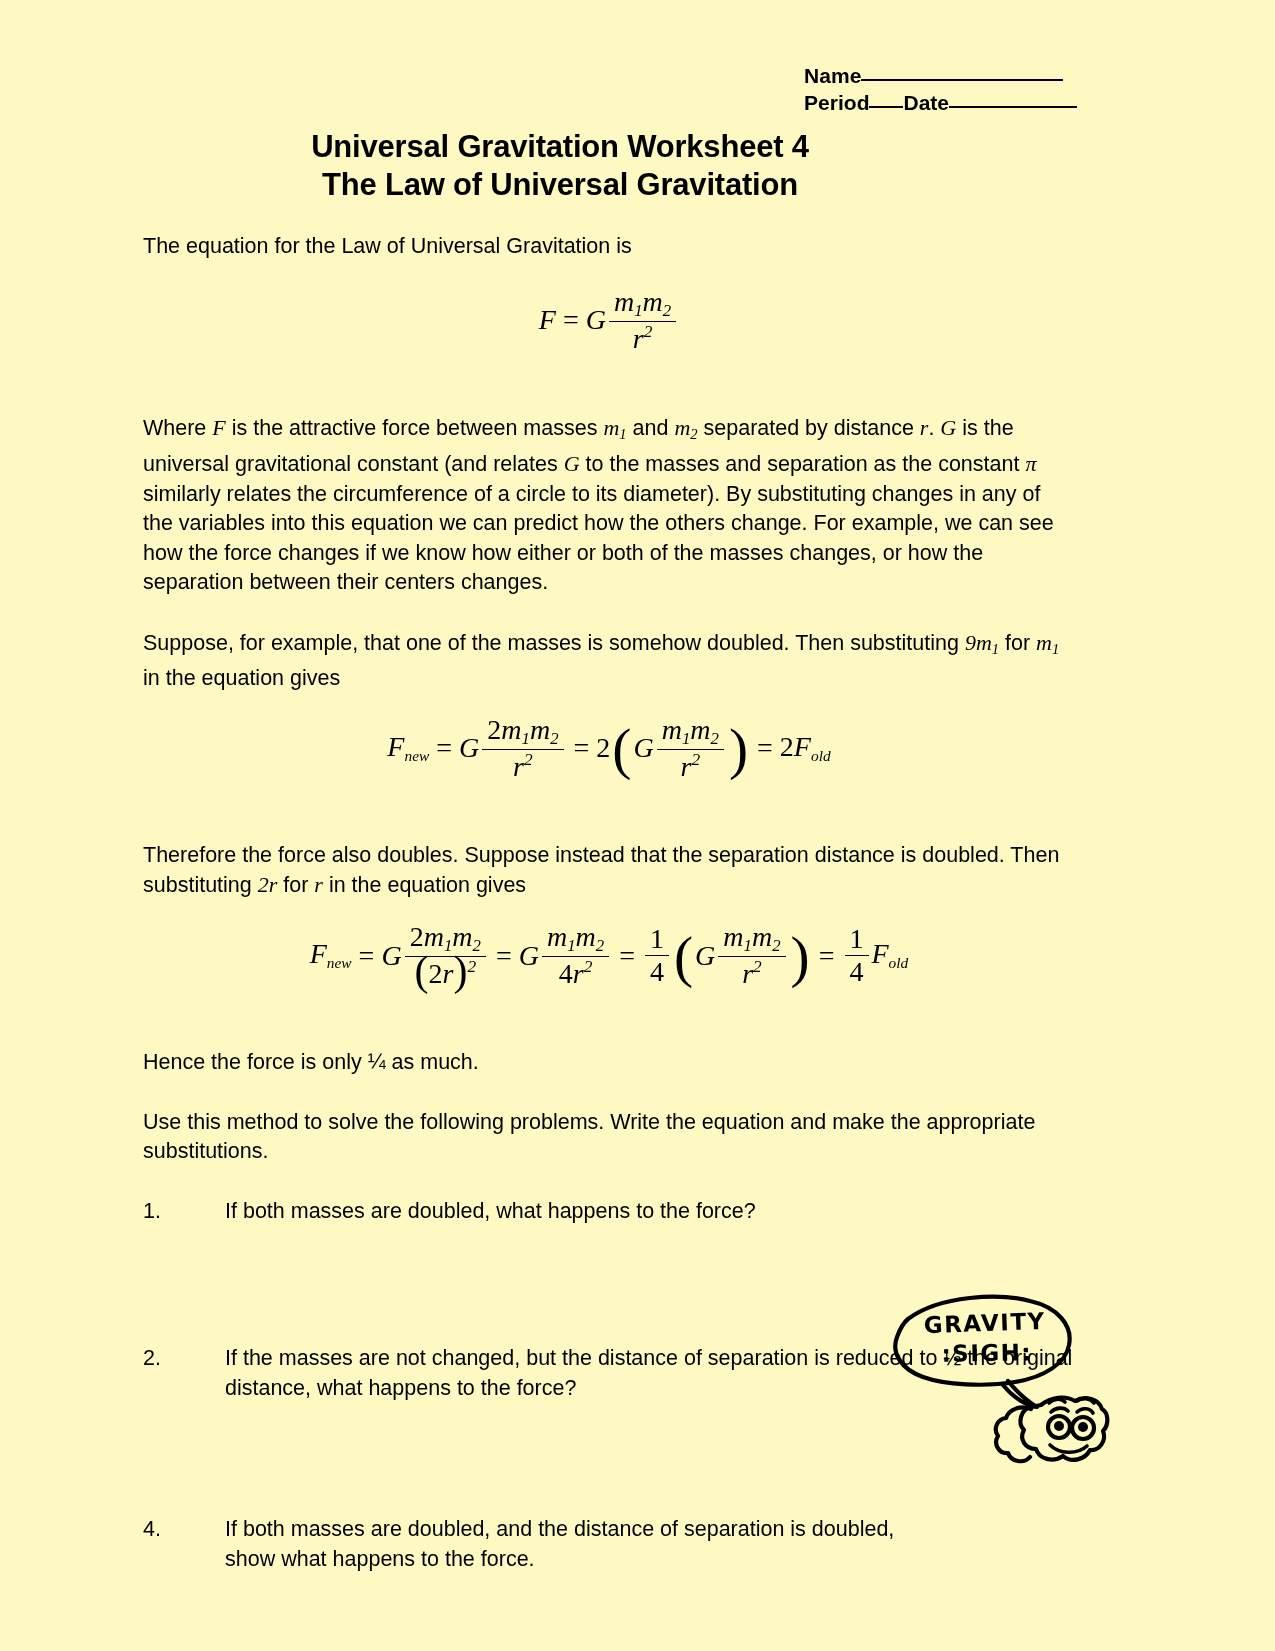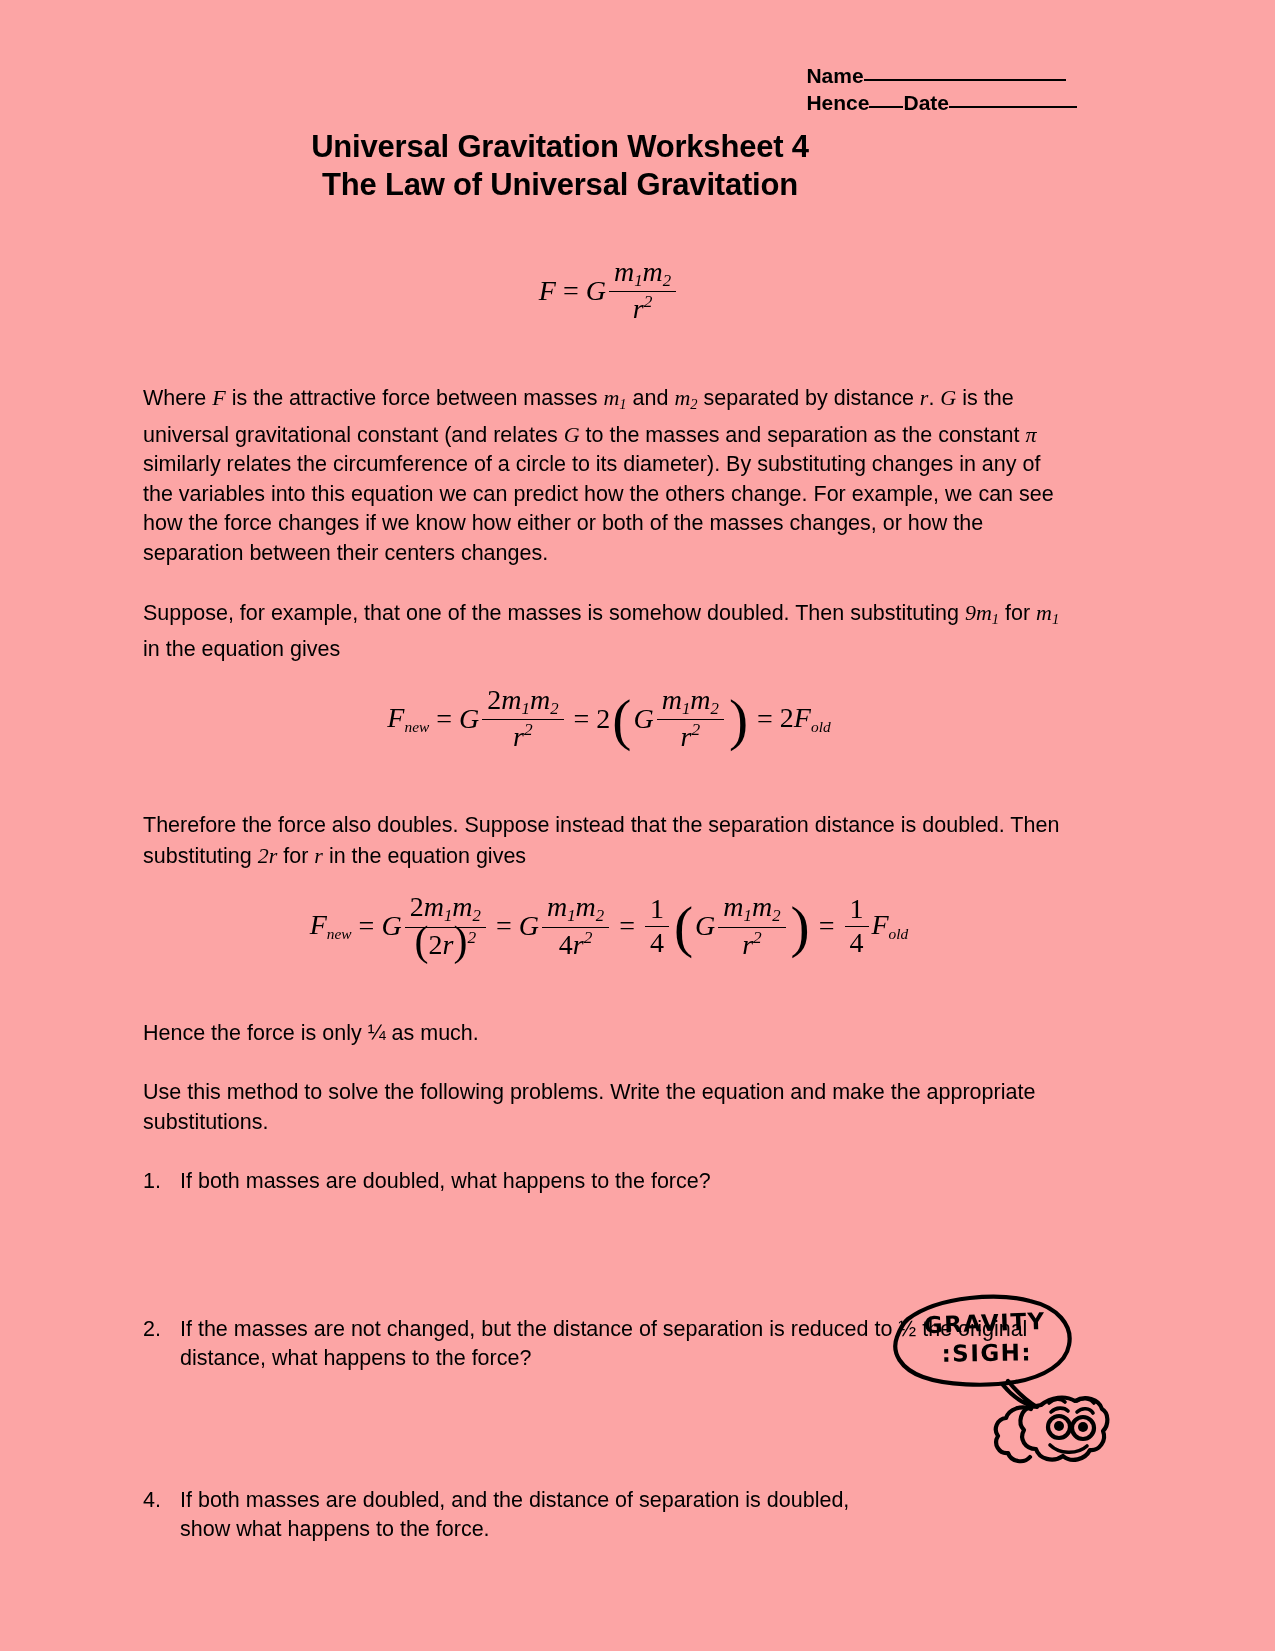--- a/index.html
+++ b/index.html
@@ -12,21 +12,21 @@
     height: 1651px;
     position: relative;
     font-family: "Liberation Sans", sans-serif;
     color: #000000;
     overflow: hidden;
   }
   .page {
     position: relative;
     width: 1275px;
     height: 1651px;
-    background: #fca5a5;
+    background: #fef9c3;
     box-sizing: border-box;
     padding: 0;
   }
 
   
   .name-block {
     position: absolute;
     top: 62px;
     right: 198px;
     text-align: left;
@@ -159,21 +159,21 @@
   
   .q {
     display: flex;
     font-size: 21.5px;
     line-height: 29.5px;
   }
   .q .qnum {
     width: 37px;
     flex: 0 0 37px;
   }
-  .q .qtext { flex: 1 1 auto; }
+  .q .qtext { flex: 1 1 auto; margin-left: 45px; }
   .q-space-1 { height: 118px; }
   .q-space-2 { height: 112px; }
 
   
   .cartoon {
     position: absolute;
     left: 845px;
     top: 1285px;
     width: 265px;
     height: 195px;
@@ -183,31 +183,32 @@
 </head>
 <body>
 
 <div class="page">
 
   <div class="name-block">
     <span class="name-line">
       <span>Name</span><span class="rule rule-name"></span>
     </span>
     <span class="period-line">
-      <span>Hence</span><span class="rule rule-per"></span><span>Date</span><span class="rule rule-date"></span>
+      <span>Period</span><span class="rule rule-per"></span><span>Date</span><span class="rule rule-date"></span>
     </span>
   </div>
 
   <div class="title-wrap">
     <div class="doc-title">Universal Gravitation Worksheet 4</div>
     <div class="doc-title">The Law of Universal Gravitation</div>
   </div>
 
   <div class="content">
 
+    <p class="para">The equation for the Law of Universal Gravitation is</p>
 
     <div class="eq eq-1">
       <span class="row">
         <span>F</span>
         <span class="op">=</span>
         <span>G</span>
         <span class="frac">
           <span class="top">m<sub class="sb">1</sub>m<sub class="sb">2</sub></span>
           <span class="bar"></span>
           <span class="bot">r<sup class="exp">2</sup></span>

